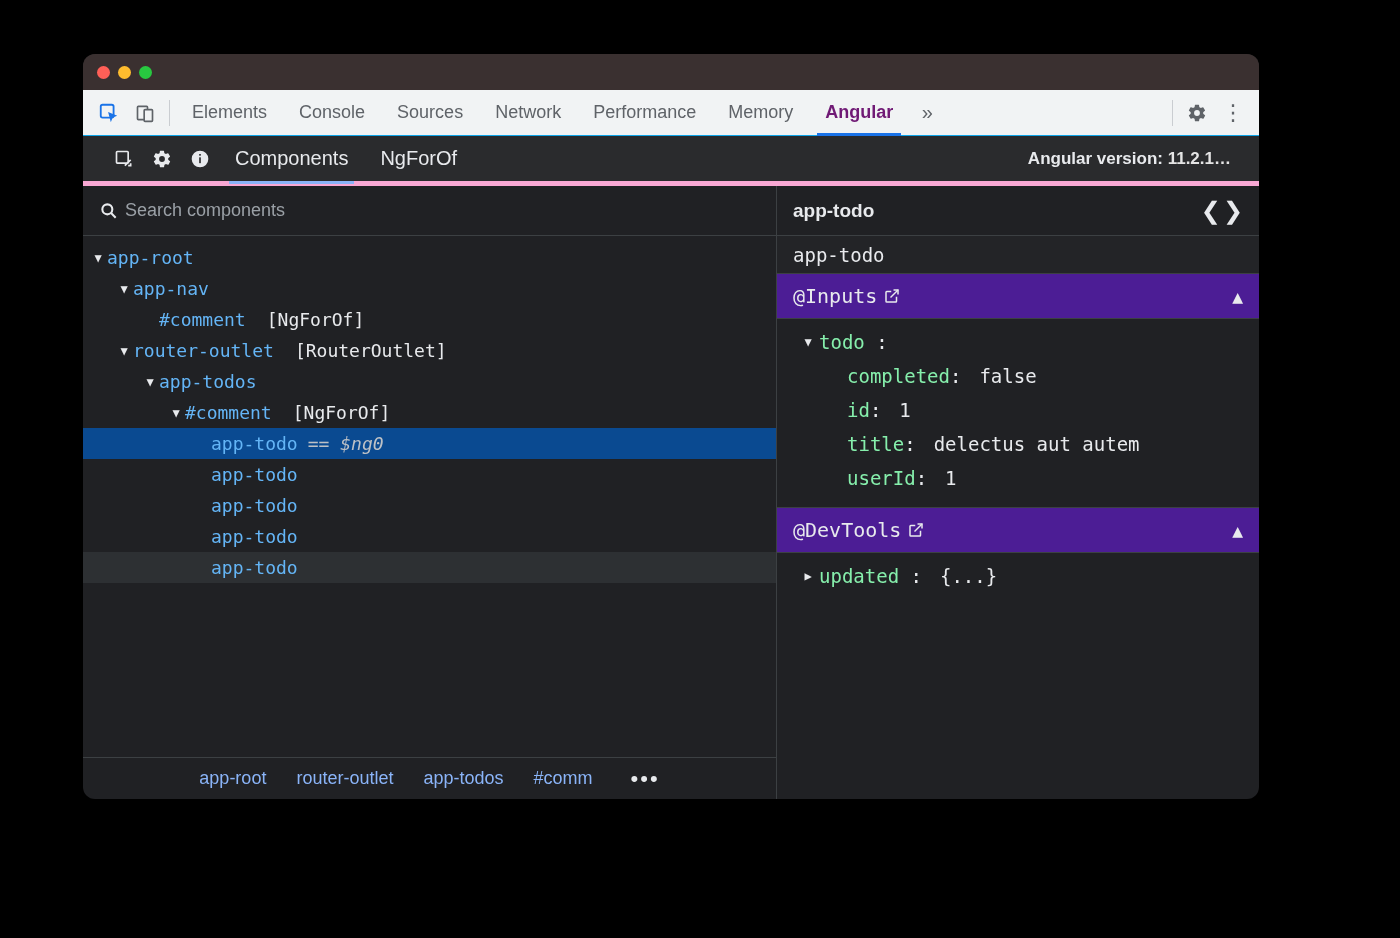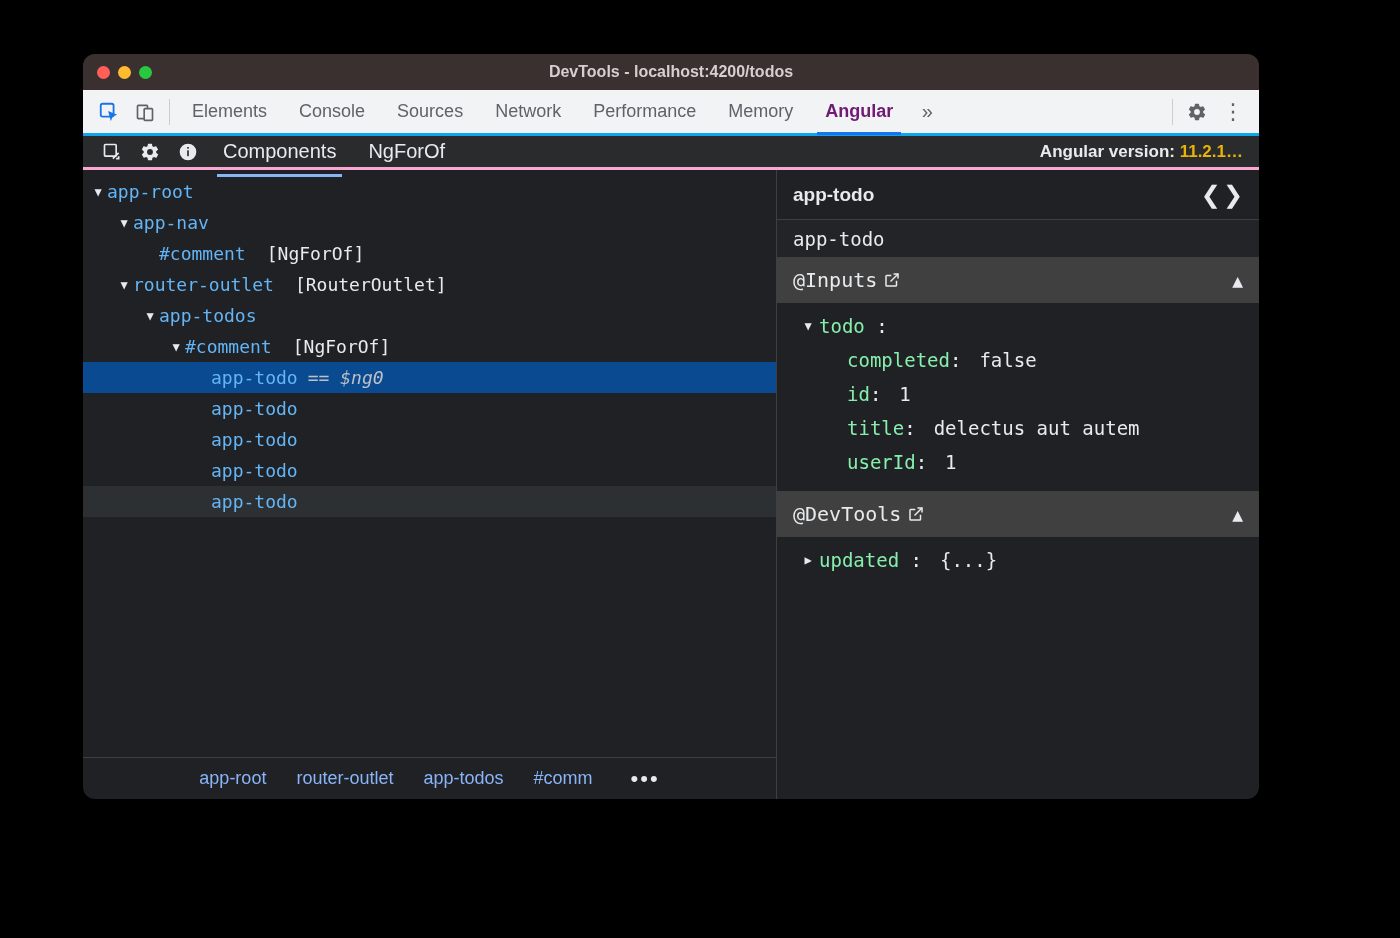--- a/index.html
+++ b/index.html
@@ -38,57 +38,57 @@
   .dot.red { background: #ff5f57; }
   .dot.yellow { background: #febc2e; }
   .dot.green { background: #28c840; }
   .wintitle {
     position: absolute; left: 0; right: 0; text-align: center;
     color: #d6cfcf; font-size: 16px; font-weight: 600; pointer-events: none;
   }
   
   .toptabs {
     height: 46px; background: #f1f3f4; display: flex; align-items: center;
-    padding: 0 8px; flex-shrink: 0; border-bottom: 3px solid #0ea5e9;
+    padding: 0 8px; flex-shrink: 0; border-bottom: 1px solid #0ea5e9;
   }
   .toptabs .icon-btn {
     width: 36px; height: 36px; display: flex; align-items: center; justify-content: center;
     cursor: pointer;
   }
   .vsep { width: 1px; height: 26px; background: #cacdd1; margin: 0 6px; }
   .toptab {
     padding: 0 16px; height: 46px; display: flex; align-items: center;
     font-size: 18px; color: #5f6368; cursor: pointer; position: relative;
   }
   .toptab.active { color: #701a75; font-weight: 700; }
   .toptab.active::after {
     content: ""; position: absolute; left: 8px; right: 8px; bottom: 0;
     height: 3px; background: #1a73e8;
   }
   .toptabs .spacer { flex: 1; }
   
   .subnav {
-    height: 34px; background: #2a2b2d; display: flex; align-items: center;
-    padding: 0 10px; flex-shrink: 0; border-bottom: 3px solid #f9a8d4;
+    height: 50px; background: #2a2b2d; display: flex; align-items: center;
+    padding: 0 22px; flex-shrink: 0; border-bottom: 5px solid #f9a8d4;
   }
   .subnav .icon-btn {
     width: 38px; height: 38px; display: flex; align-items: center; justify-content: center;
     cursor: pointer; color: #e8eaed;
   }
   .subtab {
     padding: 0 16px; height: 50px; display: flex; align-items: center;
     font-size: 20px; color: #e8eaed; cursor: pointer; position: relative;
   }
   .subtab.active::after {
     content: ""; position: absolute; left: 10px; right: 10px; bottom: 0;
     height: 3px; background: #8ab4f8;
   }
   .subnav .grow { flex: 1; }
   .ng-version { color: #e8eaed; font-size: 17px; font-weight: 600; padding-right: 6px;}
-  .ng-version .num { color: #eab308; }
+  .ng-version .num { color: #e5e5e5; }
   
   .body { flex: 1; display: flex; min-height: 0; }
   .left { width: 694px; display: flex; flex-direction: column; border-right: 1px solid #3c4043; }
   .right { flex: 1; display: flex; flex-direction: column; }
   
   .searchbar {
     height: 50px; background: #202124; display: flex; align-items: center;
     padding: 0 10px; border-bottom: 1px solid #3c4043; flex-shrink: 0;
   }
   .searchbar .si { width: 32px; display: flex; justify-content: center; color: #e8eaed; }
@@ -133,21 +133,21 @@
   .rhead .nav { color: #e8eaed; display: flex; gap: 2px;}
   .rhead .chev { font-size: 24px; cursor: pointer;}
   .rsub {
     height: 38px; display: flex; align-items: center; padding: 0 16px;
     background: #232427; color: #e8eaed; font-size: 19px;
     font-family: "SF Mono", Menlo, Consolas, monospace;
     border-bottom: 1px solid #3c4043; flex-shrink: 0;
   }
   .section {
     display: flex; align-items: center; justify-content: space-between;
-    padding: 10px 16px; background: #404040; color: #e8eaed;
+    padding: 10px 16px; background: #4c1d95; color: #e8eaed;
     border-bottom: 1px solid #3c4043;
     font-family: "SF Mono", Menlo, Consolas, monospace; font-size: 20px;
   }
   .section .sec-left { display: flex; align-items: center; gap: 6px; }
   .section .up { font-size: 18px; color: #e8eaed; }
   .props {
     font-family: "SF Mono", Menlo, Consolas, monospace; font-size: 19px;
     color: #e8eaed; padding: 6px 0 12px 0; border-bottom: 1px solid #3c4043;
   }
   .prow { display: flex; align-items: center; height: 34px; padding-left: 20px;}
@@ -162,21 +162,20 @@
 <body>
 
 <div class="window">
 
   <div class="titlebar">
     <div class="traffic">
       <div class="dot red"></div>
       <div class="dot yellow"></div>
       <div class="dot green"></div>
     </div>
-    <div class="wintitle">DevTools - localhost:4200/todos</div>
   </div>
 
   <div class="toptabs">
     <div class="icon-btn">
       <svg width="22" height="22" viewBox="0 0 24 24" fill="none" stroke="#1a73e8" stroke-width="2">
           <rect x="3" y="3" width="14" height="14" rx="2"></rect>
           <path d="M11 11 L21 15 L16 17 L14 22 Z" fill="#1a73e8" stroke="none"></path>
         </svg>
     </div>
     <div class="icon-btn">
@@ -227,20 +226,29 @@
     <div class="subtab active">Components</div>
     <div class="subtab">NgForOf</div>
     <div class="grow"></div>
     <div class="ng-version">
       <span>Angular version: </span><span class="num">11.2.1…</span>
     </div>
   </div>
 
   <div class="body">
     <div class="left">
+      <div class="searchbar">
+        <div class="si">
+          <svg width="20" height="20" viewBox="0 0 24 24" fill="none" stroke="#e8eaed" stroke-width="2.5">
+              <circle cx="10" cy="10" r="6"></circle>
+              <line x1="20" y1="20" x2="14.5" y2="14.5"></line>
+            </svg>
+        </div>
+        <input placeholder="Search components" style="">
+      </div>
       <div class="tree" id="tree">
           <div class="row" style="padding-left: 8px;">
             <span class="caret">▼</span>
             <span class="node">app-root</span>
           </div>
           <div class="row" style="padding-left: 34px;">
             <span class="caret">▼</span>
             <span class="node">app-nav</span>
           </div>
           <div class="row" style="padding-left: 60px;">

